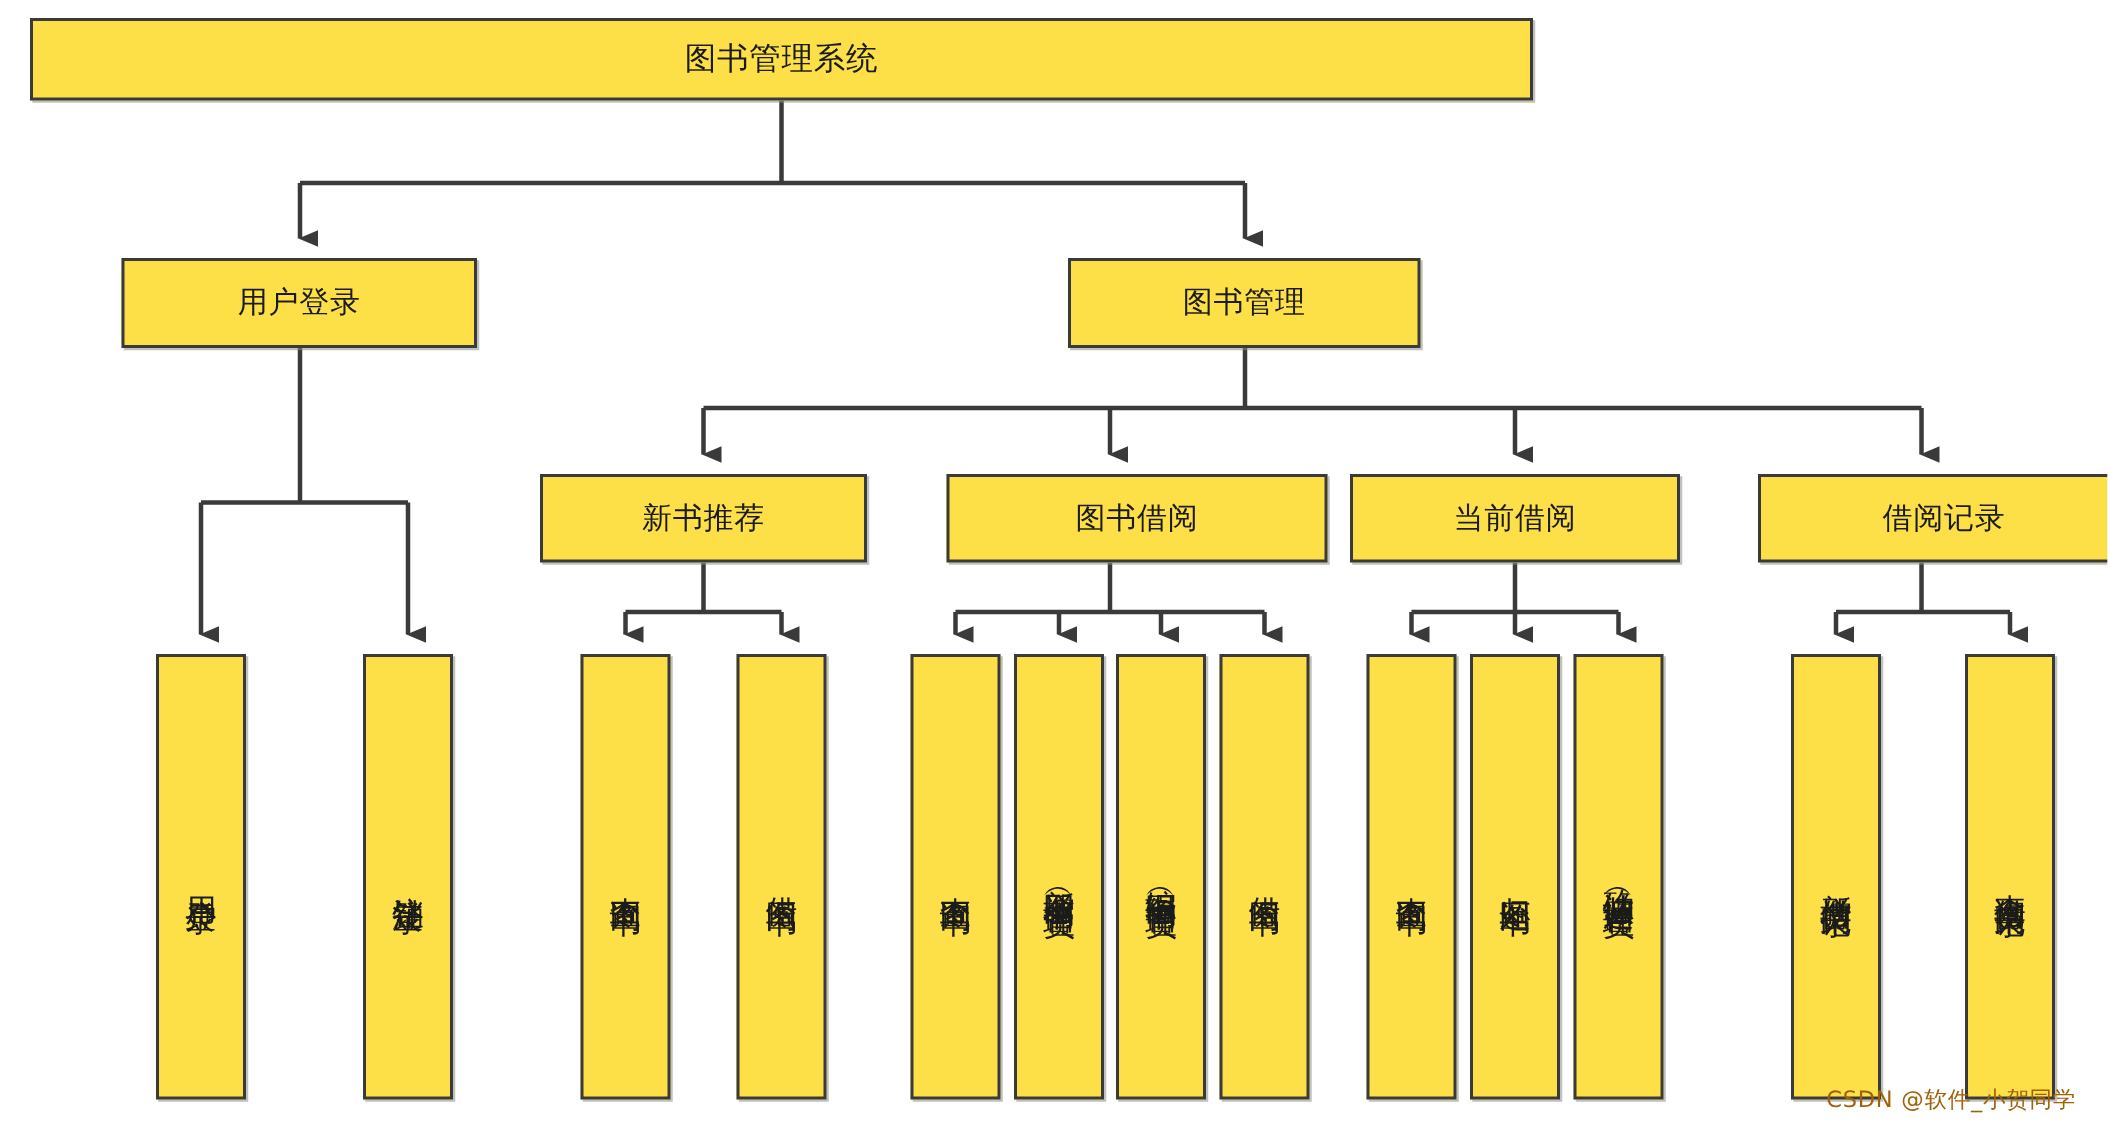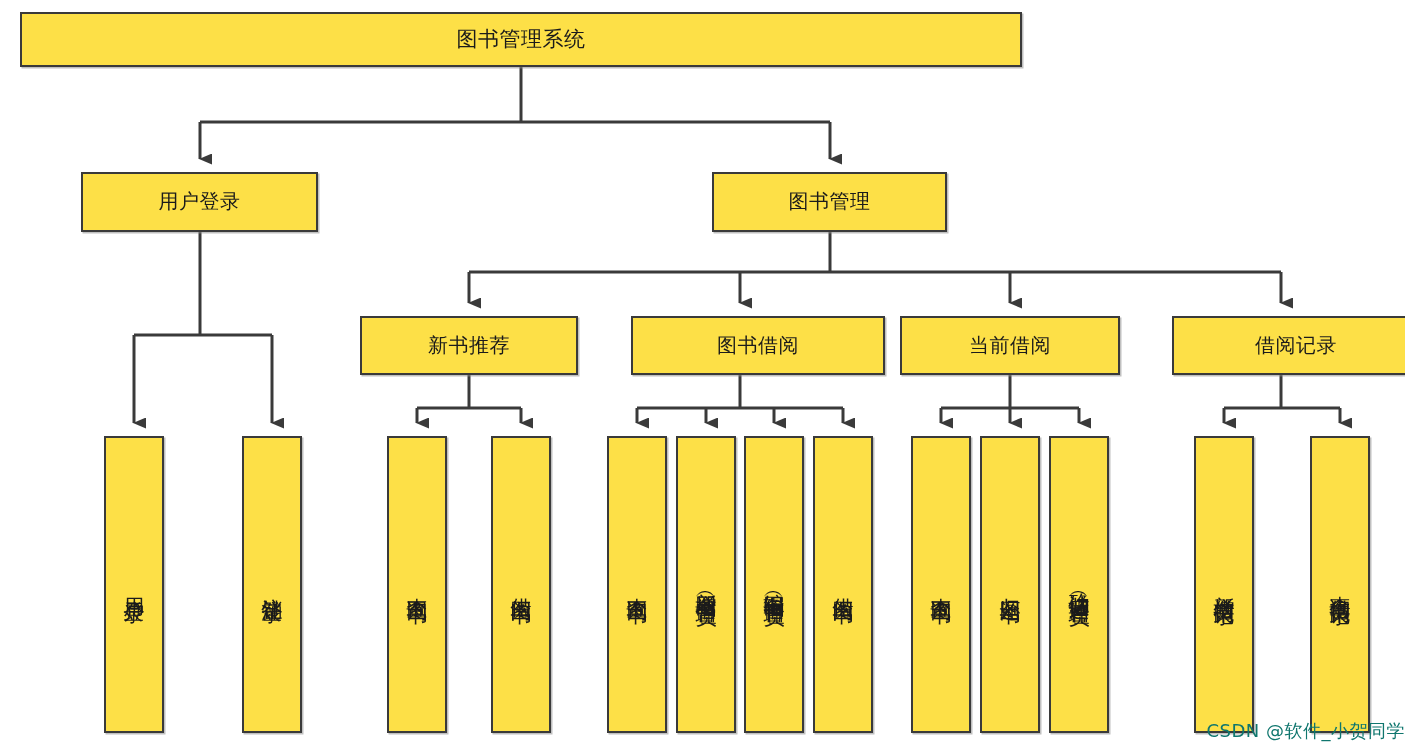--- a/index.html
+++ b/index.html
@@ -66,24 +66,24 @@
   }
   .wire {
     stroke: #3a3a3a;
     stroke-width: 3;
     fill: none;
   }
   .arrowhead { fill: #3a3a3a; }
 
   .watermark {
     position: absolute;
-    right: 0;
+    right: 21px;
     bottom: 4px;
-    font-size: 18px;
-    color: #0f766e;
+    font-size: 15px;
+    color: #a16207;
     letter-spacing: 0.5px;
     white-space: nowrap;
     user-select: none;
   }
 </style>
 </head>
 <body>
 
 <div id="canvas">
 

